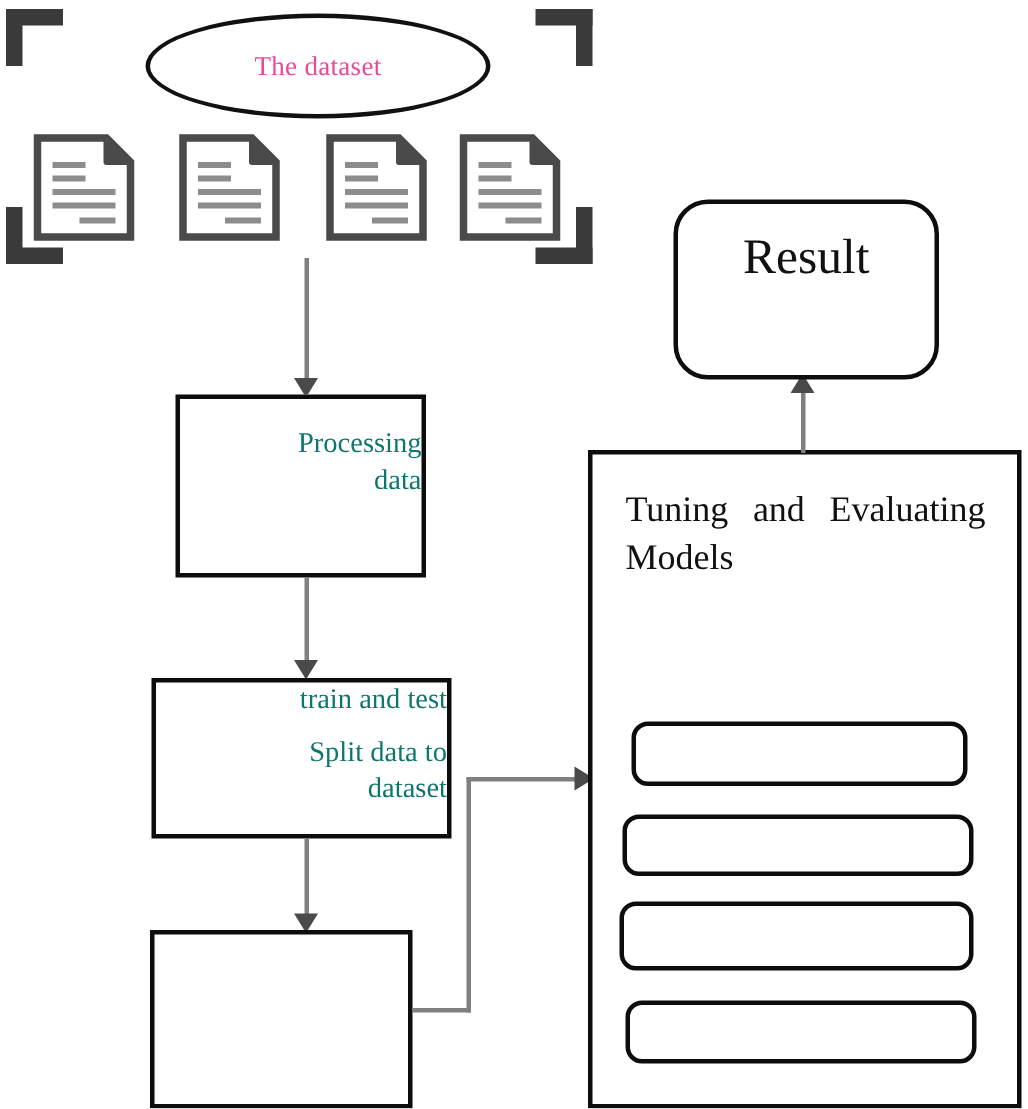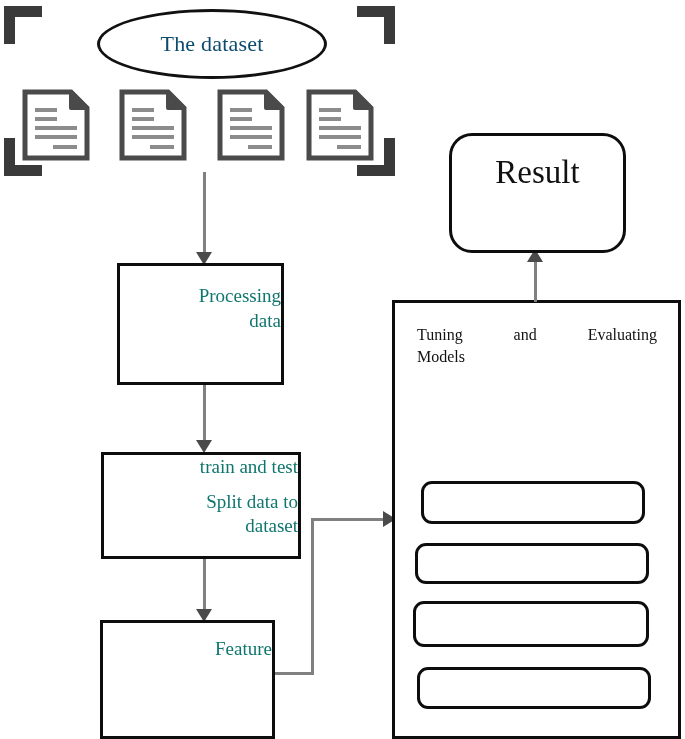--- a/index.html
+++ b/index.html
@@ -35,22 +35,22 @@
   .ellipse {
     position: absolute;
     border: 3px solid #111111;
     border-radius: 50%;
     background: #ffffff;
     display: flex;
     align-items: center;
     justify-content: center;
   }
   .ellipse .lbl {
-    font-size: 22px;
-    color: #0c4a6e;
+    font-size: 18px;
+    color: #ec4899;
     letter-spacing: 0.2px;
   }
 
   
   .doc-icon { position: absolute; }
 
   
   .box {
     position: absolute;
     border: 3px solid #0d0d0d;
@@ -81,21 +81,21 @@
 
   
   .panel {
     position: absolute;
     border: 3px solid #0d0d0d;
     background: #ffffff;
     box-sizing: border-box;
   }
   .panel-title {
     position: absolute;
-    font-size: 16px;
+    font-size: 24px;
     line-height: 1.35;
     color: #111111;
     text-align: justify;
     text-align-last: justify;
   }
   .panel-title .line2 {
     display: block;
     text-align: right;
     text-align-last: left;
   }
@@ -205,21 +205,20 @@
   <div class="box" style="left:101px; top:452px; width:200px; height:107px;">
     <span class="lbl">train and test</span>
     <span class="lbl" style="margin-top:10px;">Split data to</span>
     <span class="lbl">dataset</span>
   </div>
 
   <div class="vline" style="left:203px; top:559px; height:55px;"></div>
   <div class="arrow-down" style="left:196px; top:609px;"></div>
 
   <div class="box" style="left:100px; top:620px; width:175px; height:119px;">
-    <span class="lbl" style="margin-top:14px;">Feature</span>
   </div>
 
   <div class="hline" style="left:275px; top:672px; width:39px;"></div>
   <div class="vline" style="left:311px; top:518px; height:157px;"></div>
   <div class="hline" style="left:311px; top:518px; width:77px;"></div>
   <div class="arrow-right" style="left:383px; top:511px;"></div>
 
   <div class="panel" style="left:392px; top:300px; width:289px; height:439px;">
     <div class="panel-title" style="left:22px; top:21px; width:240px;">
       <span>Tuning and Evaluating</span>

